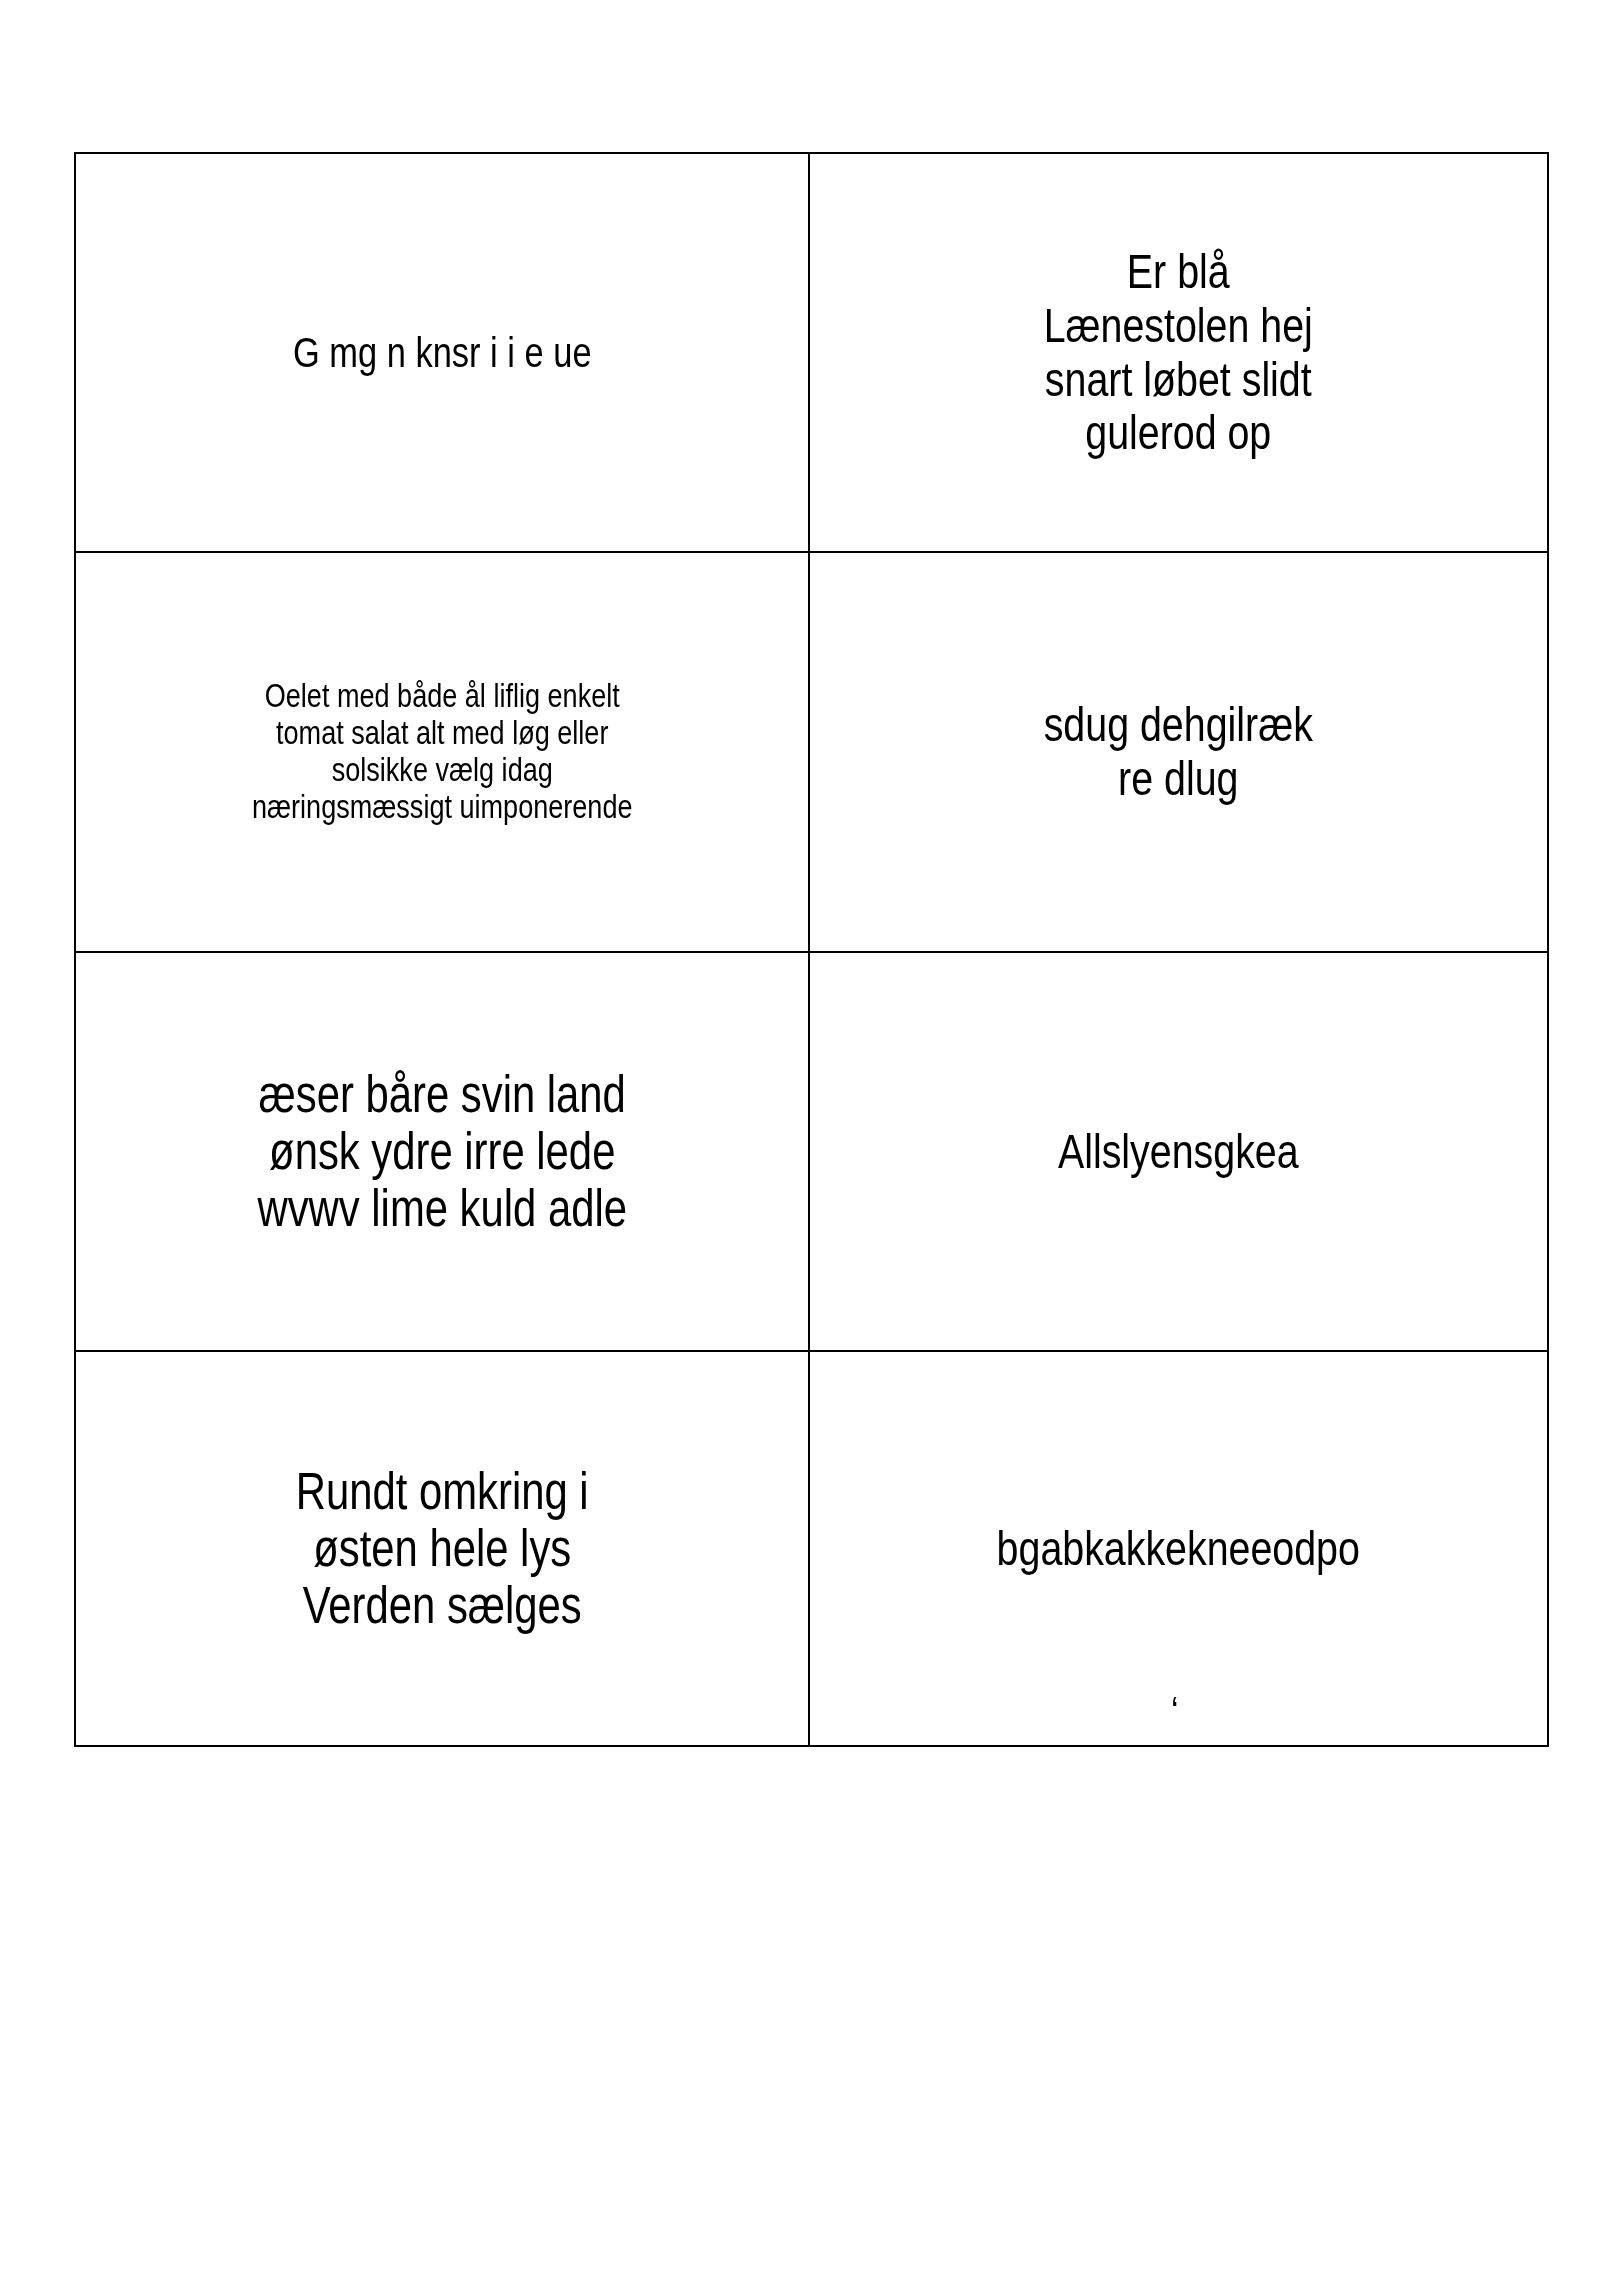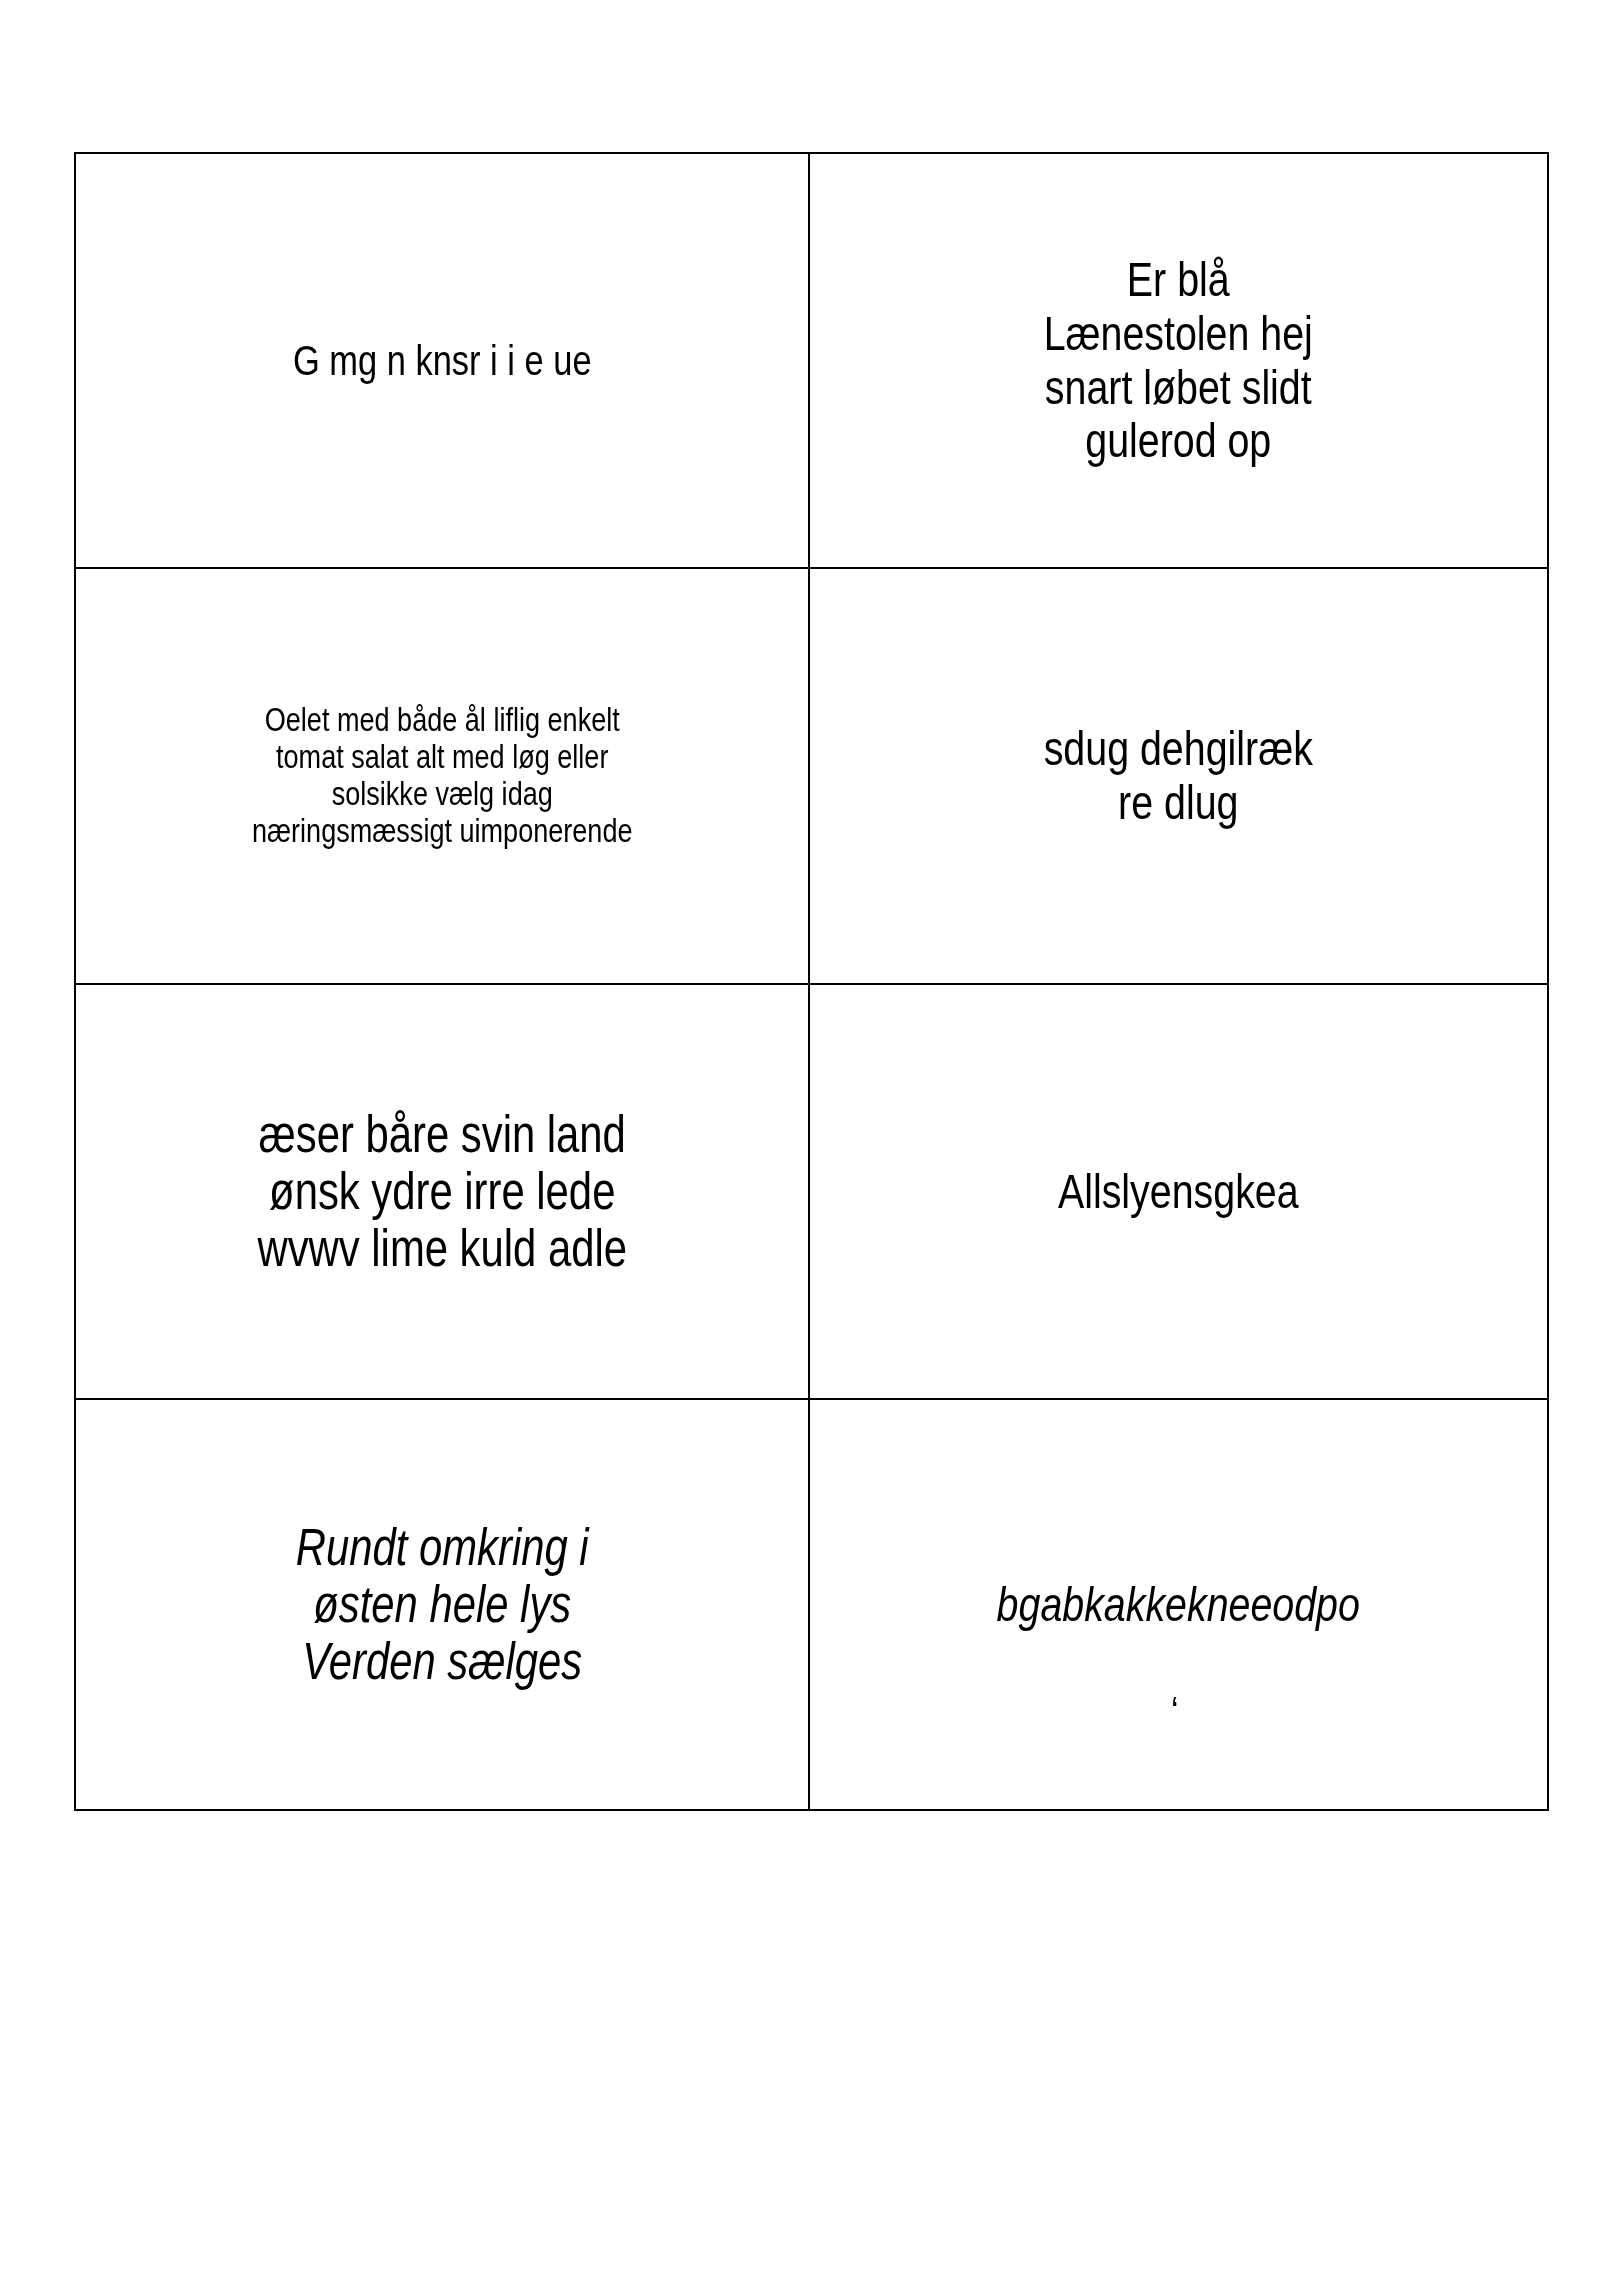--- a/index.html
+++ b/index.html
@@ -29,37 +29,37 @@
     position: absolute;
     left: 74px;
     top: 152px;
     width: 1475px;
     border-collapse: collapse;
     table-layout: fixed;
   }
 
   #card-table td {
     border: 2.6px solid #000000;
-    padding: 14px;
+    padding: 6px;
     margin: 0;
     vertical-align: middle;
     text-align: center;
     overflow: hidden;
     position: relative;
   }
 
   #card-table col.col-left  { width: 734px; }
   #card-table col.col-right { width: 738px; }
 
   
   tr.row-1 td { height: 385px; }
   tr.row-2 td { height: 386px; }
   tr.row-3 td { height: 385px; }
   tr.row-4 td { height: 387px; }
-  tr.row-5 td { height: 381px; font-style: italic; }
+  tr.row-5 td { height: 381px; }
 
   
   .cell-text {
     display: block;
     width: 100%;
     text-align: center;
     font-family: "Liberation Sans", sans-serif;
     font-weight: 400;
     color: #000000;
     white-space: pre-line;

